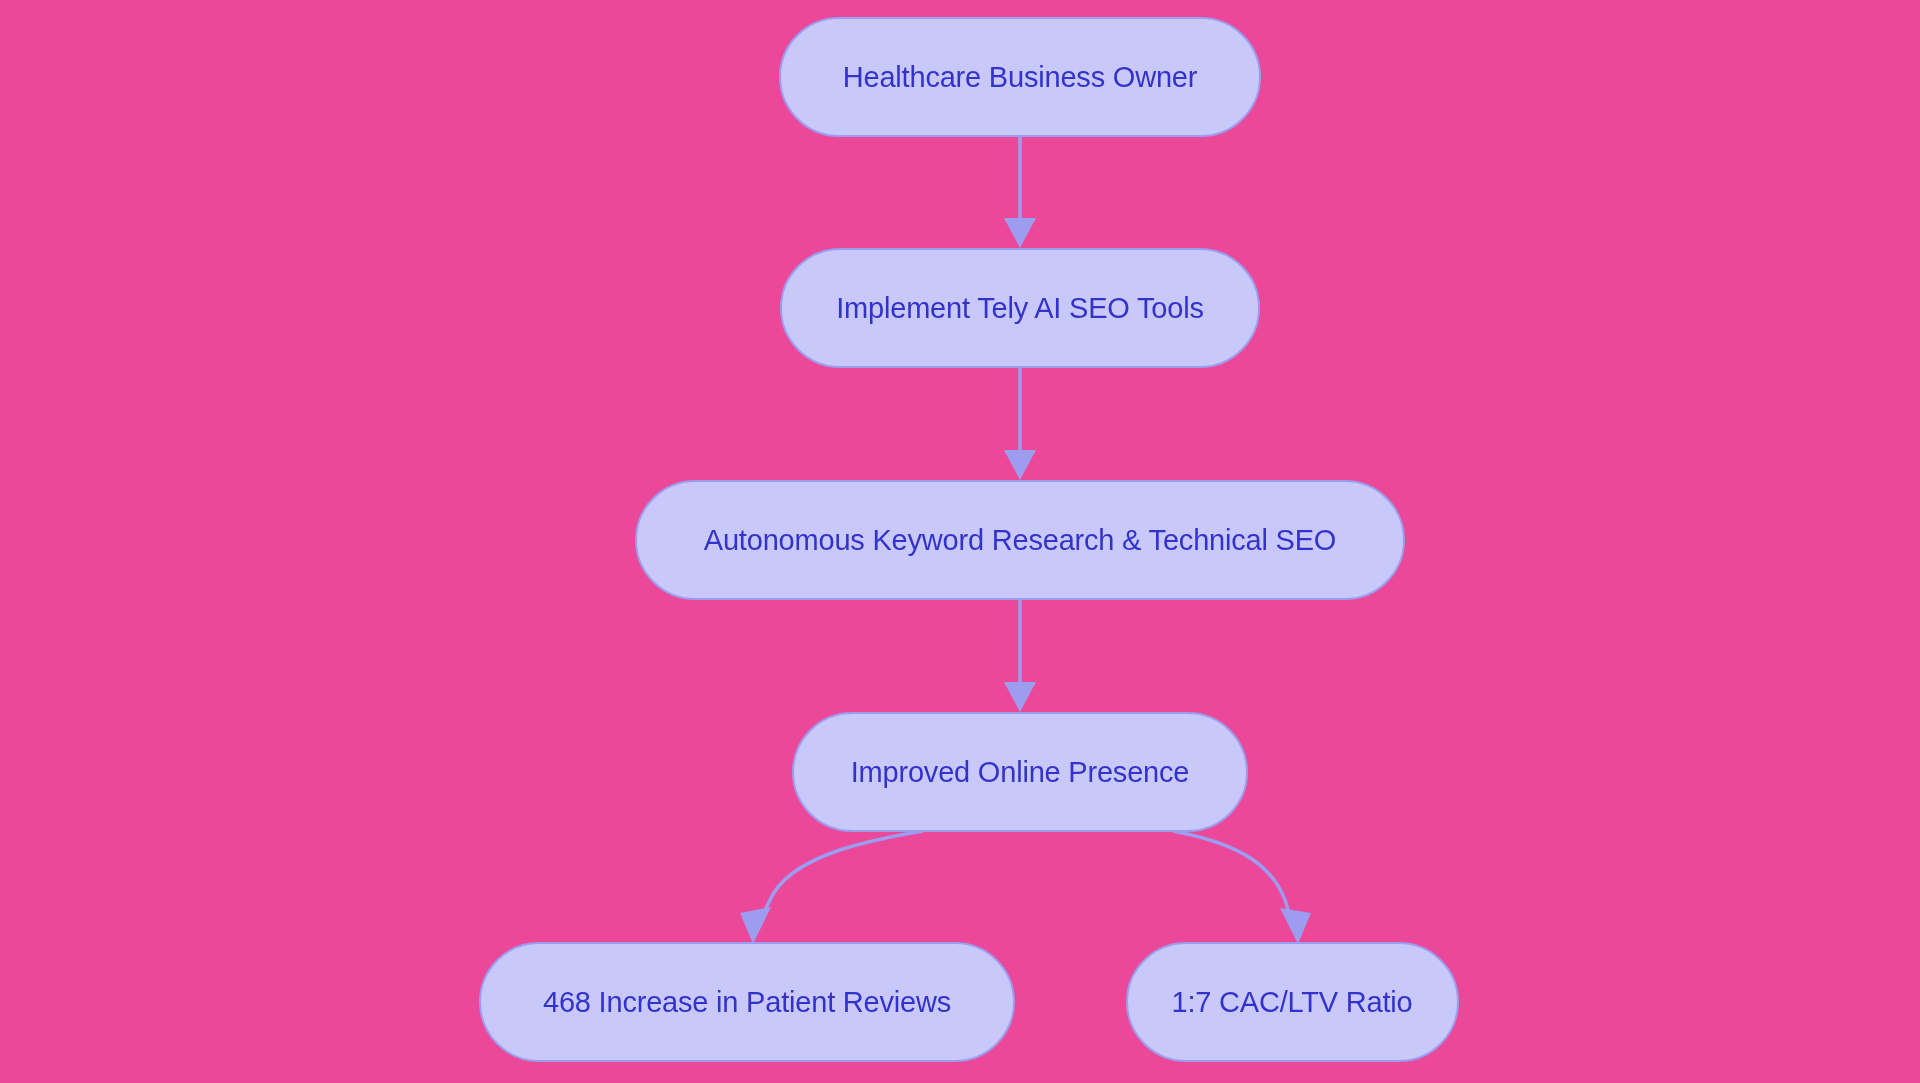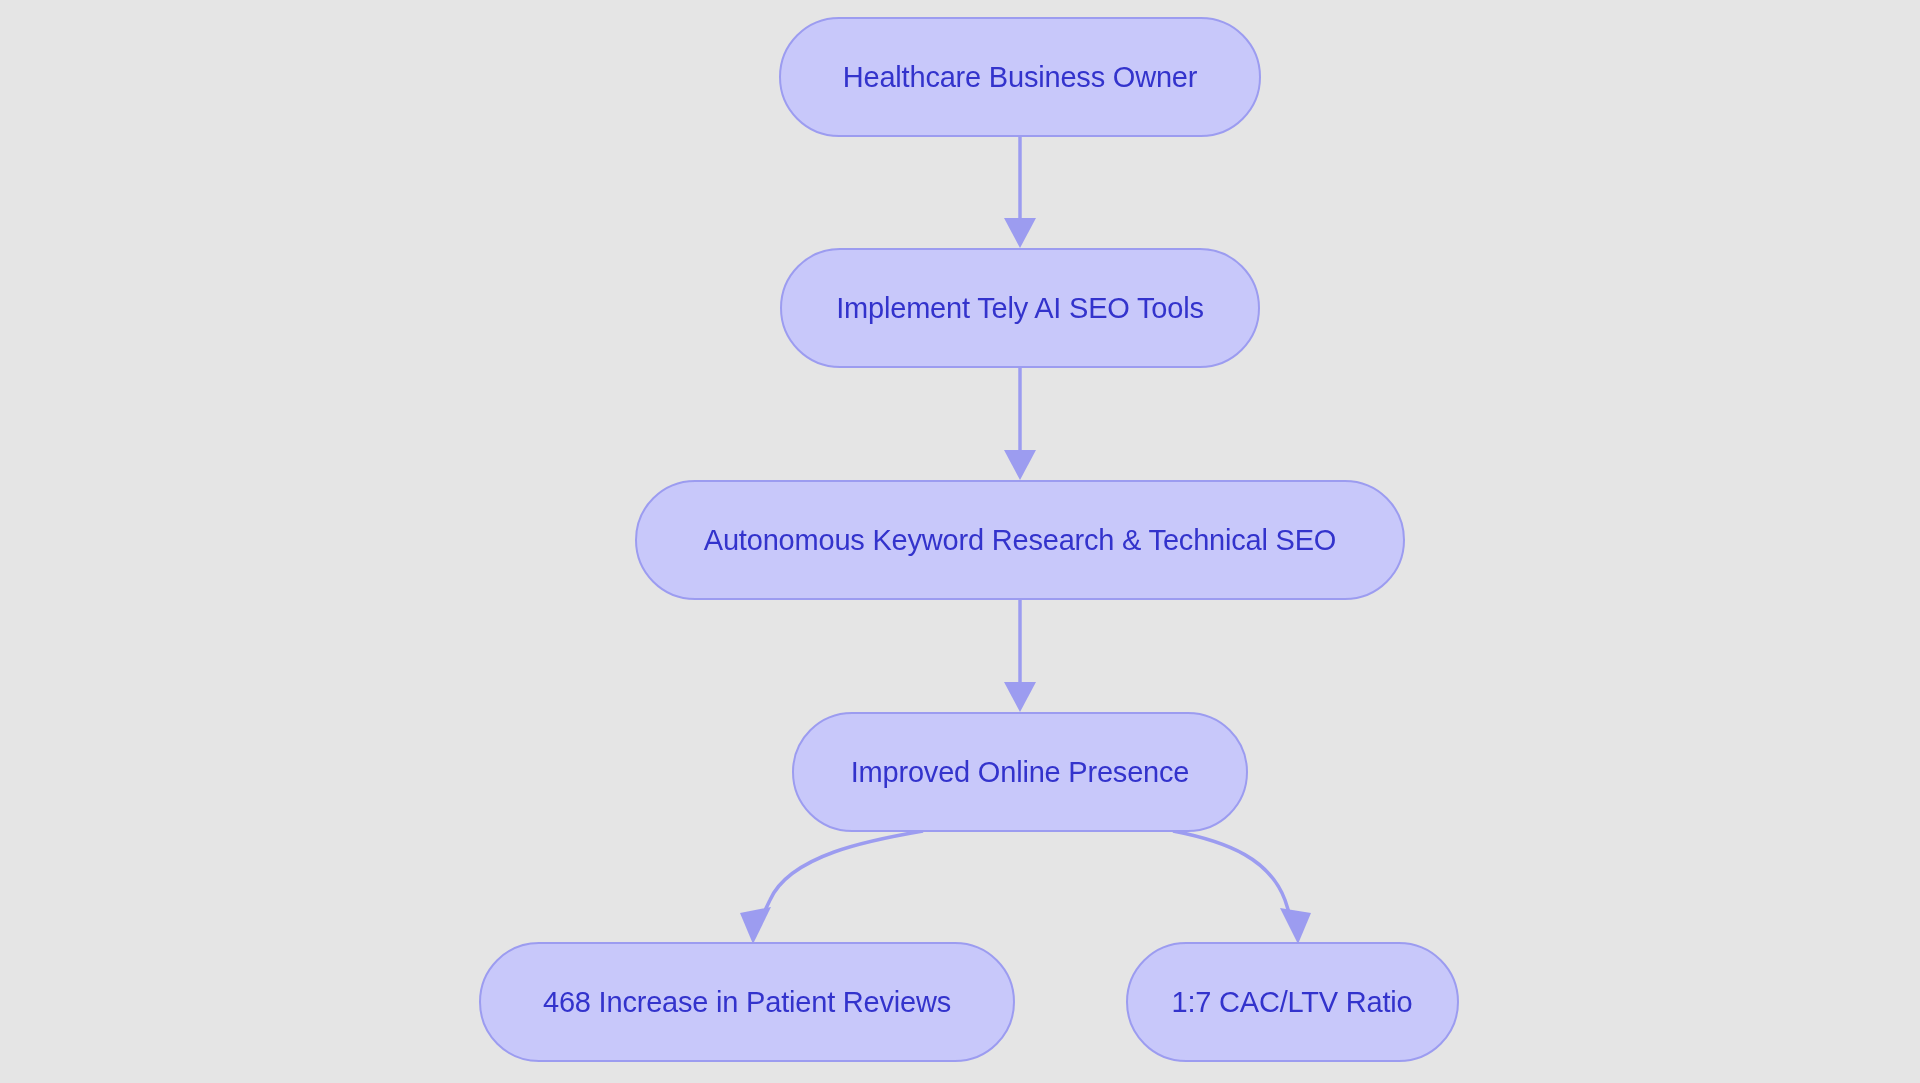--- a/index.html
+++ b/index.html
@@ -10,21 +10,21 @@
   body {
     width: 1920px;
     height: 1083px;
     overflow: hidden;
     font-family: "Liberation Sans", sans-serif;
   }
   #flowchart-canvas {
     position: relative;
     width: 1920px;
     height: 1083px;
-    background: #e5e5e5;
+    background: #ec4899;
   }
   svg#diagram {
     display: block;
     width: 1920px;
     height: 1083px;
   }
   .node-shape {
     fill: #c8c8fa;
     stroke: #9c9cf0;
     stroke-width: 2;

